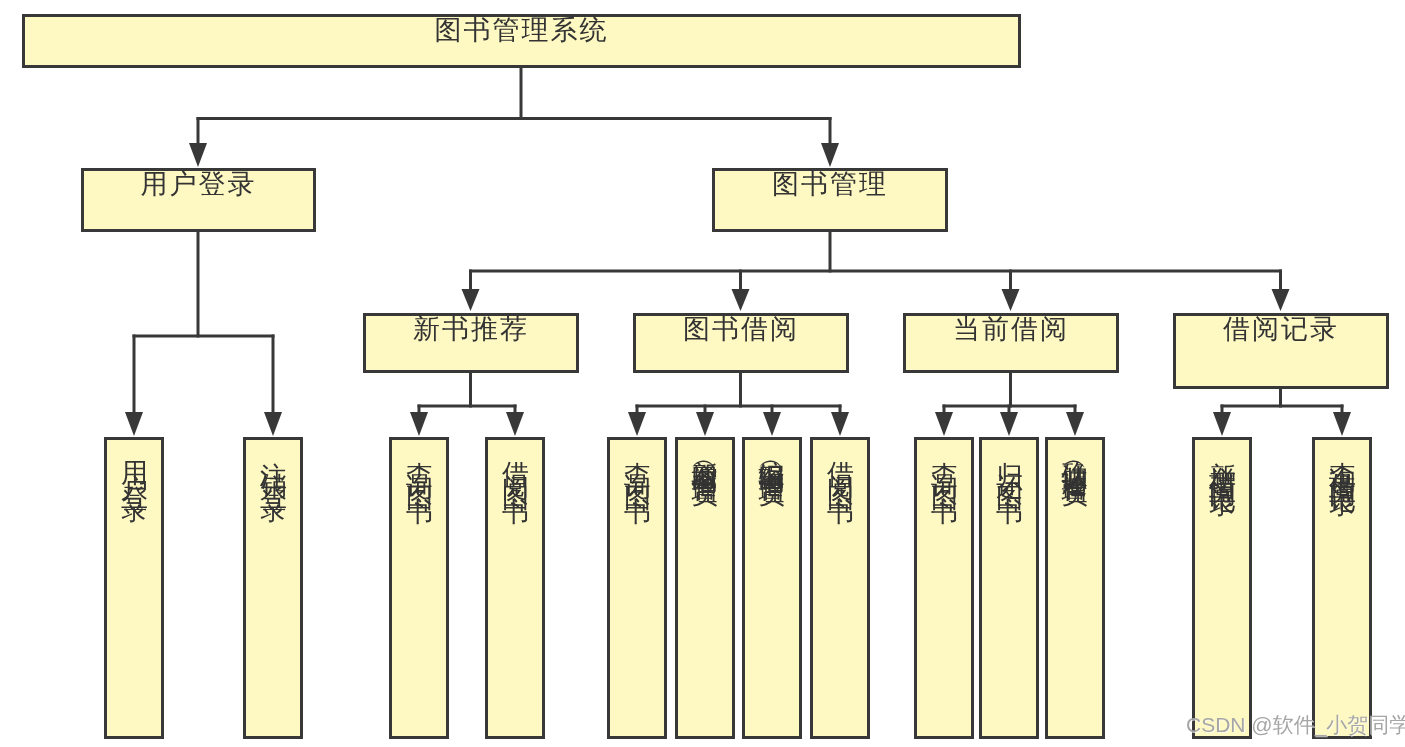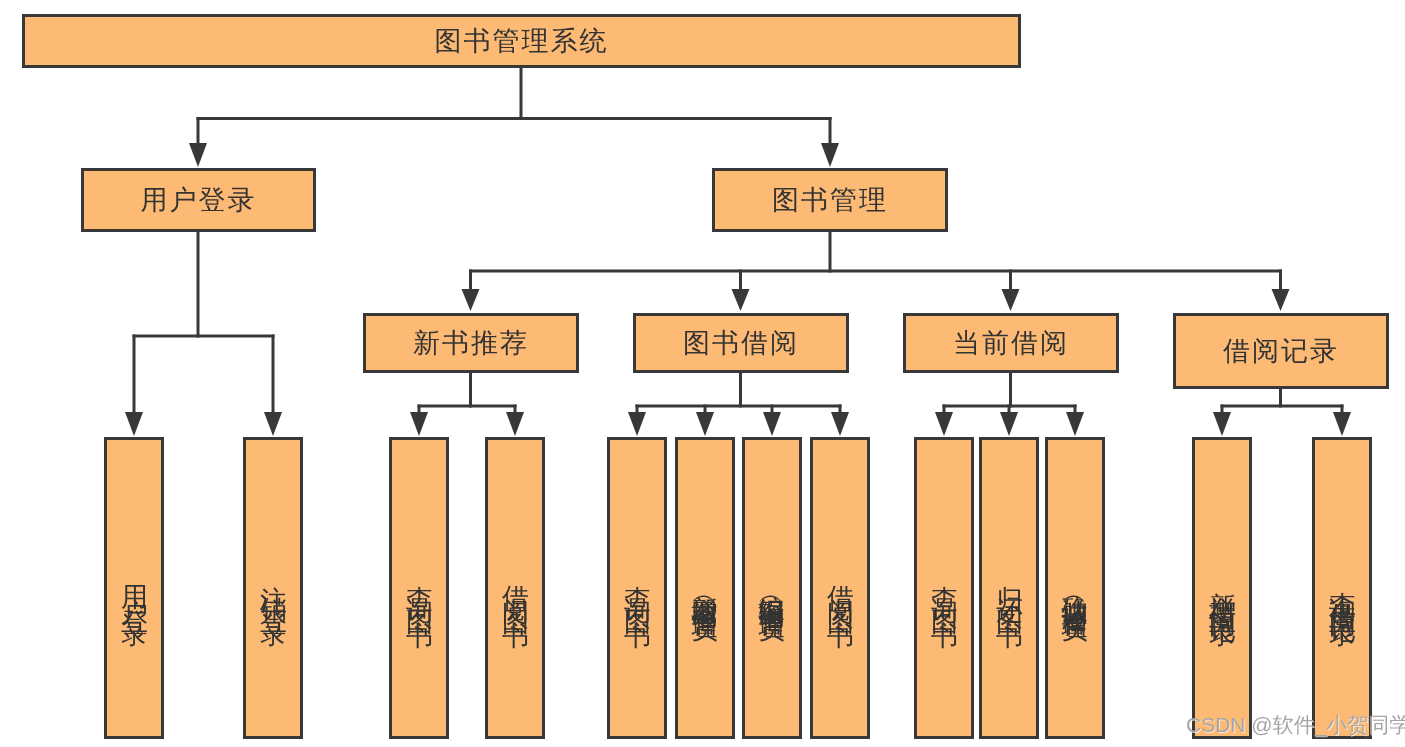--- a/index.html
+++ b/index.html
@@ -21,24 +21,24 @@
   .connectors {
     position: absolute;
     left: 0; top: 0;
     width: 1405px; height: 747px;
     pointer-events: none;
   }
   .connectors line { stroke: var(--line); stroke-width: 3; }
   .connectors polygon { fill: var(--line); stroke: none; }
   .node {
     position: absolute;
-    background: #fdba74;
+    background: #fef9c3;
     border: 3px solid var(--line);
     display: flex;
-    align-items: center;
+    align-items: flex-start;
     justify-content: center;
     color: var(--text);
     font-size: 27px;
     letter-spacing: 2px;
     line-height: 1;
     white-space: nowrap;
   }
   .leaf span {
     writing-mode: vertical-rl;
     text-orientation: mixed;

